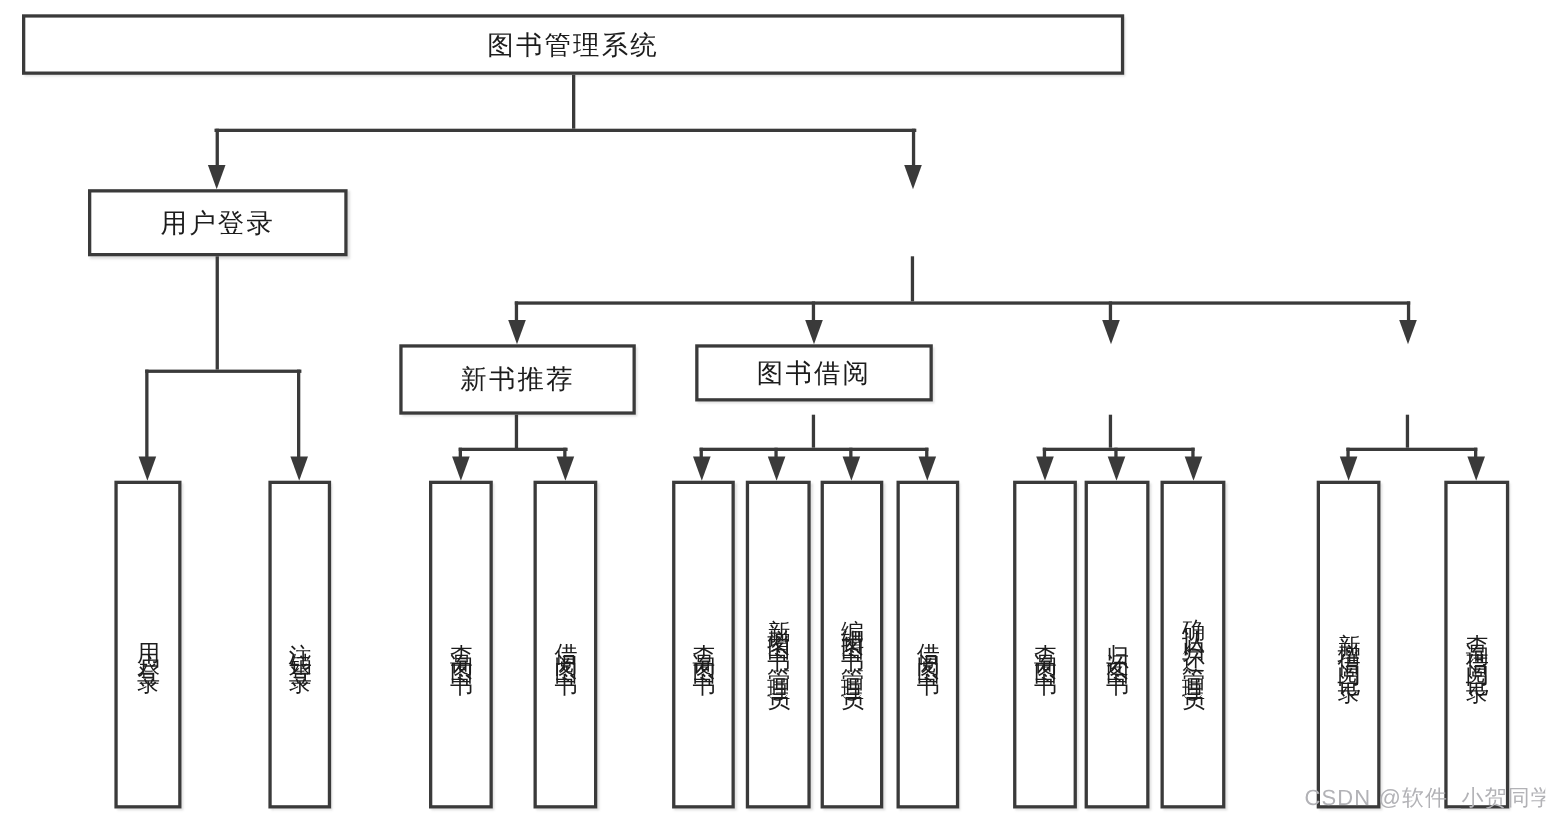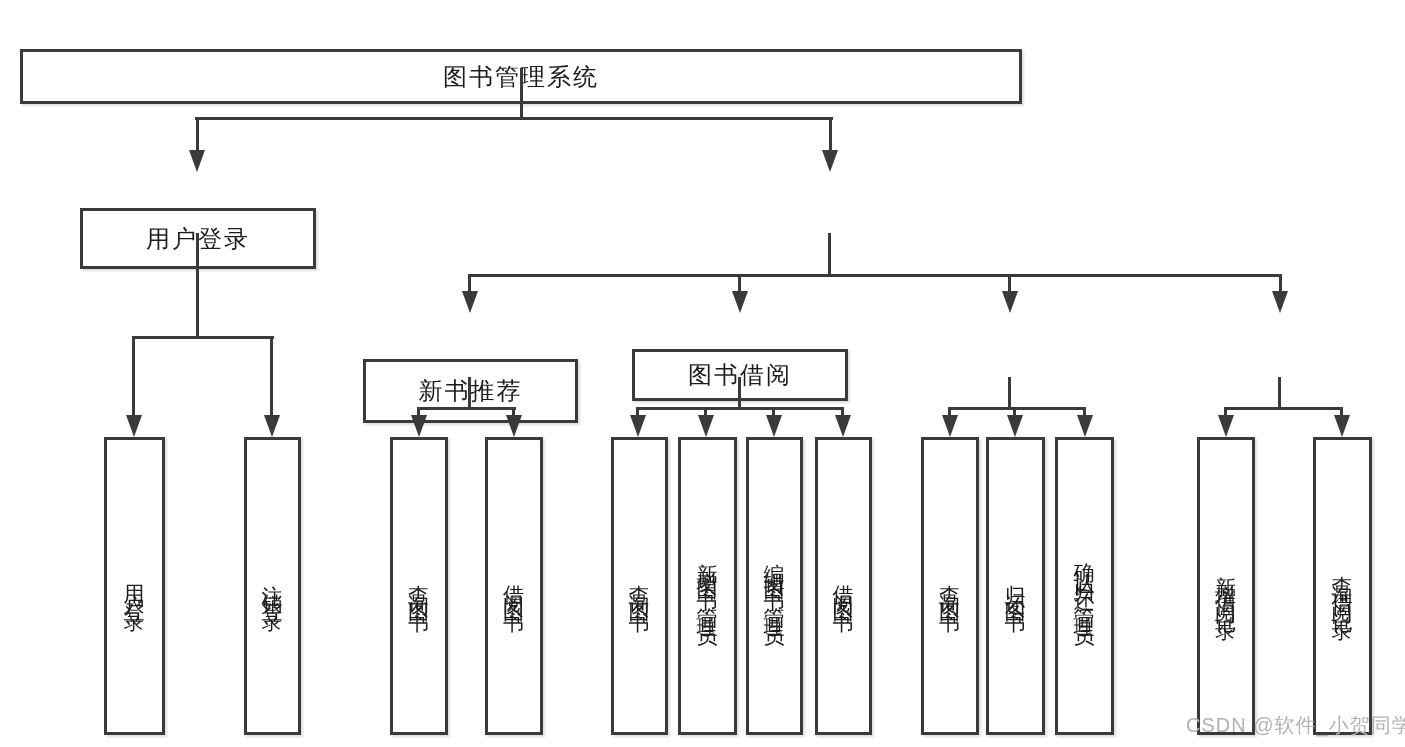--- a/index.html
+++ b/index.html
@@ -6,21 +6,20 @@
   .canvas {
     position:relative; width:1405px; height:747px; background:#ffffff;
     font-family:"Liberation Sans", sans-serif; overflow:hidden;
   }
   .box {
     position:absolute; box-sizing:border-box;
     border:3px solid #3a3a3a; background:#ffffff;
     display:flex; align-items:center; justify-content:center;
     font-size:24px; color:#1c1c1c; letter-spacing:2px;
     box-shadow:2px 2px 2px rgba(140,140,140,0.28);
-    margin-top:36px;
   }
   .vbox {
     position:absolute; box-sizing:border-box;
     border:3px solid #3a3a3a; background:#ffffff;
     display:flex; align-items:center; justify-content:center;
     box-shadow:2px 2px 2px rgba(140,140,140,0.28);
   }
   .vtext {
     writing-mode:vertical-rl; text-orientation:mixed;
     font-size:21px; color:#1c1c1c; letter-spacing:9px; line-height:1;
@@ -66,21 +65,21 @@
   <div class="line hl" style="left:468px; top:274px; width:814px;"></div>
   <div class="line vl" style="left:468px; top:274px; height:18px;"></div>
   <div class="ah" style="left:462px; top:291px;"></div>
   <div class="line vl" style="left:738px; top:274px; height:18px;"></div>
   <div class="ah" style="left:732px; top:291px;"></div>
   <div class="line vl" style="left:1008px; top:274px; height:18px;"></div>
   <div class="ah" style="left:1002px; top:291px;"></div>
   <div class="line vl" style="left:1279px; top:274px; height:18px;"></div>
   <div class="ah" style="left:1272px; top:291px;"></div>
 
-  <div class="box" style="left:363px; top:323px; width:215px; height:64px;">新书推荐</div>
+  <div class="box" style="left:363px; top:313px; width:215px; height:64px;">新书推荐</div>
   <div class="box" style="left:632px; top:313px; width:216px; height:52px;">图书借阅</div>
 
   <div class="line vl" style="left:468px; top:377px; height:31px;"></div>
   <div class="line hl" style="left:417px; top:407px; width:99px;"></div>
   <div class="line vl" style="left:417px; top:407px; height:10px;"></div>
   <div class="ah" style="left:411px; top:415px;"></div>
   <div class="line vl" style="left:512px; top:407px; height:10px;"></div>
   <div class="ah" style="left:506px; top:415px;"></div>
 
   <div class="line vl" style="left:738px; top:377px; height:30px;"></div>

